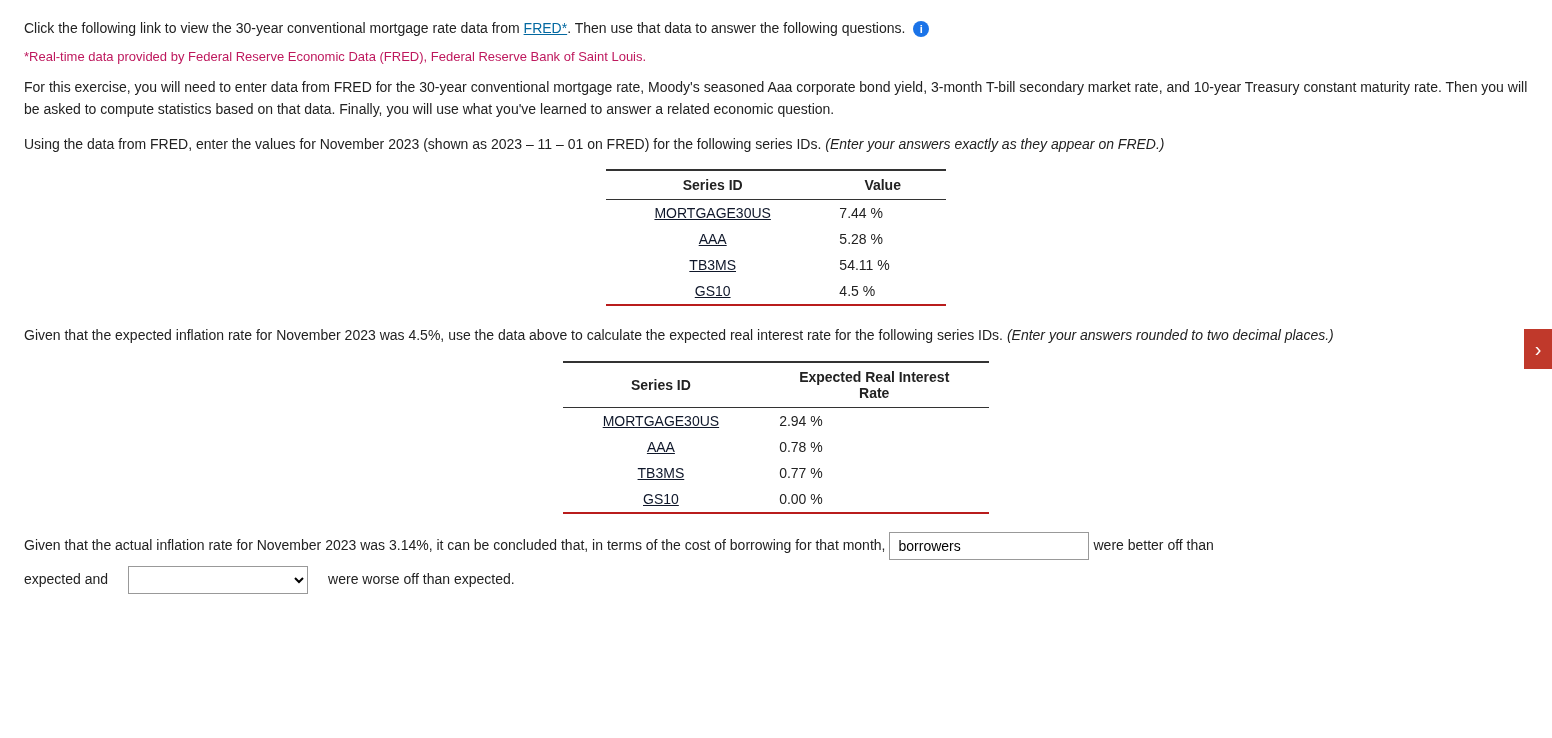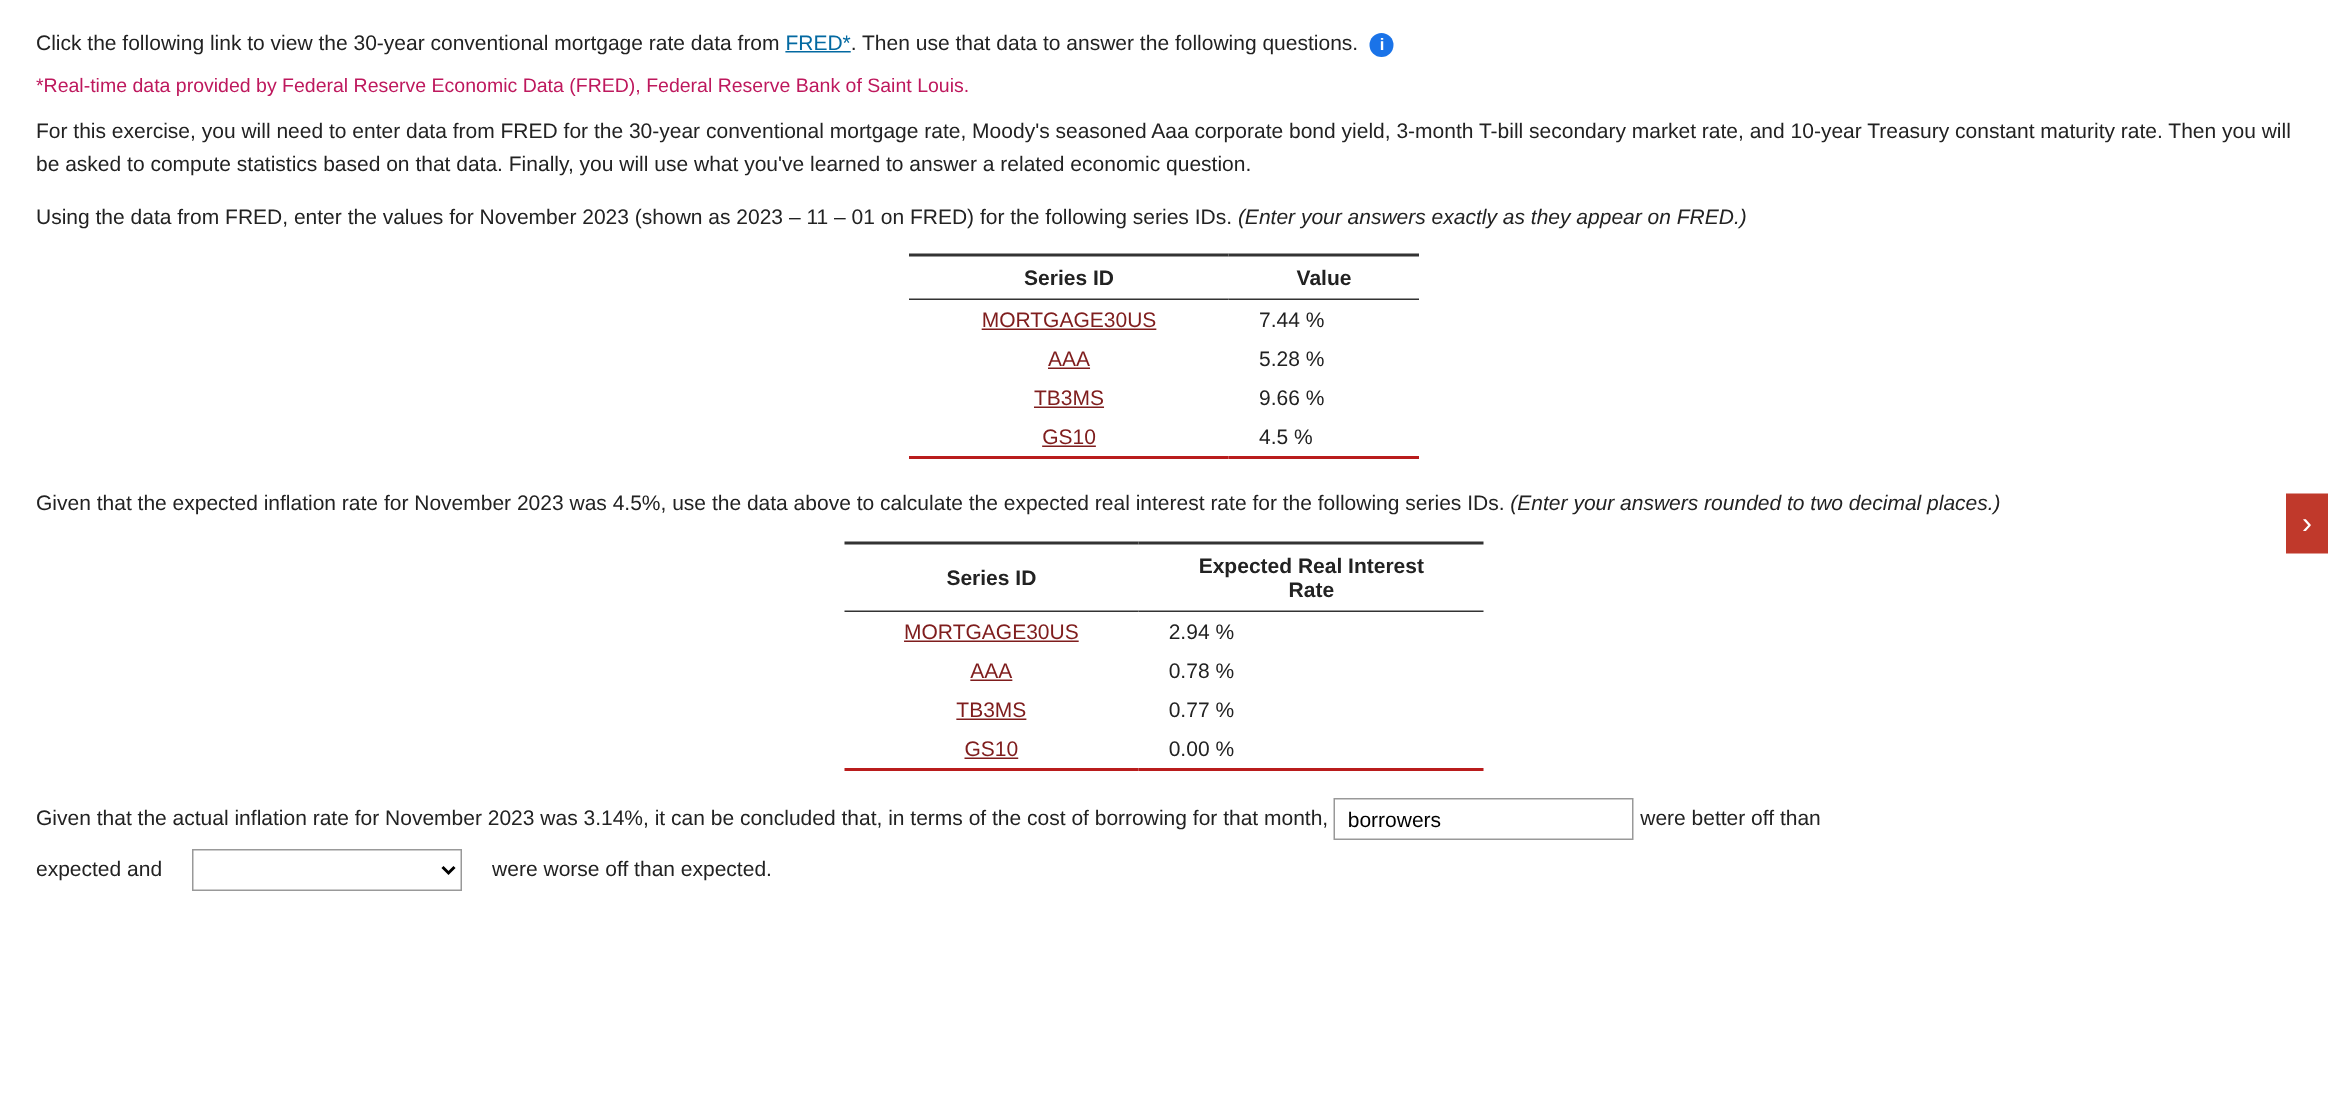--- a/index.html
+++ b/index.html
@@ -69,21 +69,21 @@
       border-bottom: 1px solid #333;
     }
     table td {
       text-align: center;
       padding: 5px 40px;
     }
     table tbody tr:last-child td {
       border-bottom: 2px solid #b91c1c;
     }
     .table-link {
-      color: #7f1d1d;
+      color: #0f172a;
       text-decoration: underline;
       cursor: pointer;
     }
     .value-cell {
       text-align: left;
       padding-left: 20px;
     }
     .section-instruction {
       margin-bottom: 14px;
       line-height: 1.6;
@@ -166,21 +166,21 @@
     <tr>
           <td><a class="table-link">MORTGAGE30US</a></td>
           <td class="value-cell">7.44 %</td>
         </tr>
         <tr>
           <td><a class="table-link">AAA</a></td>
           <td class="value-cell">5.28 %</td>
         </tr>
         <tr>
           <td><a class="table-link">TB3MS</a></td>
-          <td class="value-cell">9.66 %</td>
+          <td class="value-cell">54.11 %</td>
         </tr>
         <tr>
           <td><a class="table-link">GS10</a></td>
           <td class="value-cell">4.5 %</td>
         </tr>
       </tbody>
   </table>
 </div>
 
 <p class="section-instruction">

